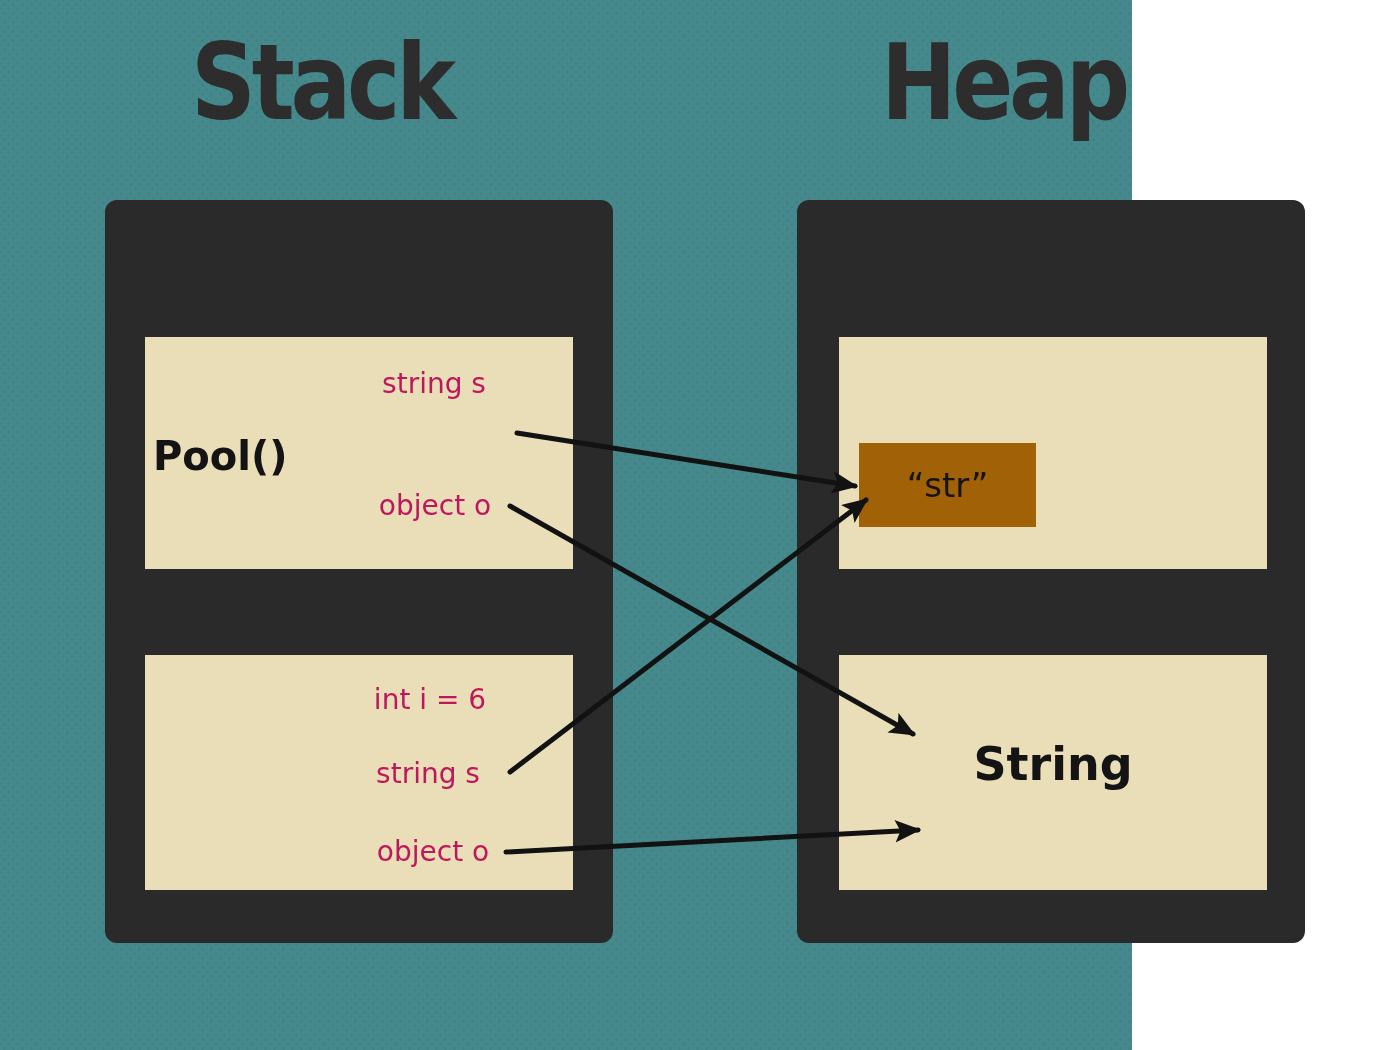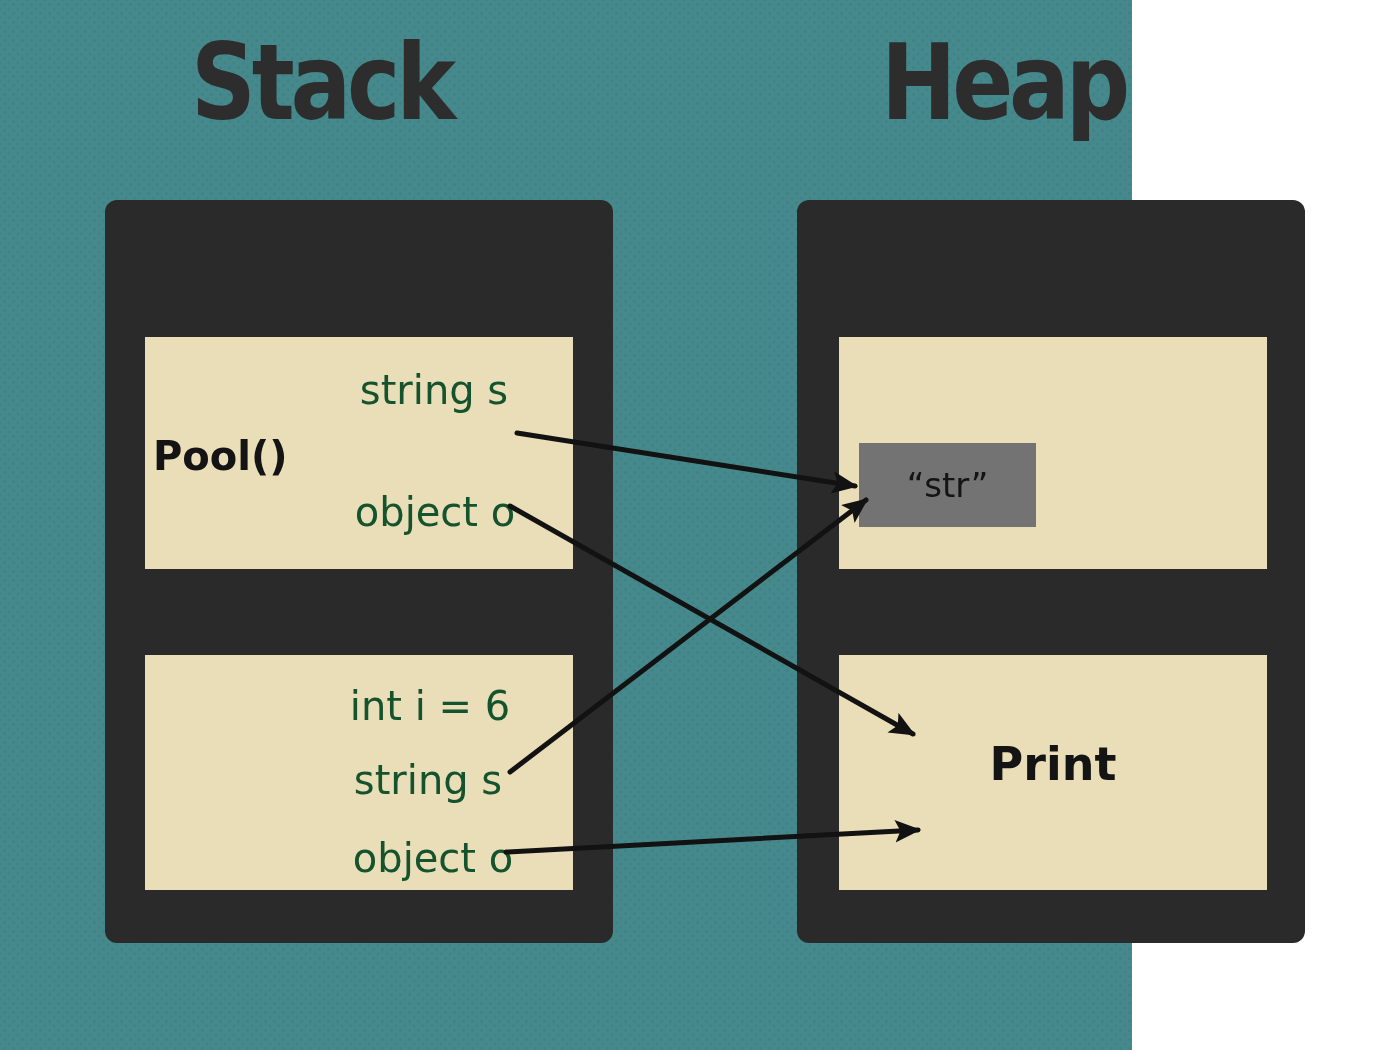--- a/index.html
+++ b/index.html
@@ -64,38 +64,38 @@
 
   .frame-name {
     position: absolute;
     font-size: 40px;
     font-weight: bold;
     color: #141414;
     white-space: nowrap;
   }
   .var-label {
     position: absolute;
-    font-size: 40px;
-    color: #14532d;
+    font-size: 28px;
+    color: #be185d;
     white-space: nowrap;
     transform: translateX(-50%);
   }
   .pool-title {
     position: absolute;
     left: 23px; top: 26px;
     font-size: 38px;
     font-weight: bold;
     color: #141414;
     white-space: nowrap;
   }
   .literal-box {
     position: absolute;
     left: 20px; top: 106px;
     width: 177px; height: 84px;
-    background: #737373;
+    background: #a16207;
     display: flex;
     align-items: center;
     justify-content: center;
   }
   .literal-text {
     font-size: 34px;
     color: #141414;
     white-space: nowrap;
   }
   .object-label {
@@ -145,21 +145,21 @@
 
   <div class="panel panel-heap">
 
     <div class="membox box-stringpool">
       <div class="literal-box">
         <span class="literal-text">“str”</span>
       </div>
     </div>
 
     <div class="membox box-object">
-      <div class="object-label">Print</div>
+      <div class="object-label">String</div>
     </div>
 
   </div>
 
   <svg class="arrows" viewBox="0 0 1400 1050">
     <defs>
       <marker id="arrowhead" markerWidth="6" markerHeight="5" refX="4.6" refY="2.25" orient="auto" markerUnits="strokeWidth">
         <polygon points="0,0 5.2,2.25 0,4.5 1.1,2.25" fill="#121212"></polygon>
       </marker>
     </defs>

